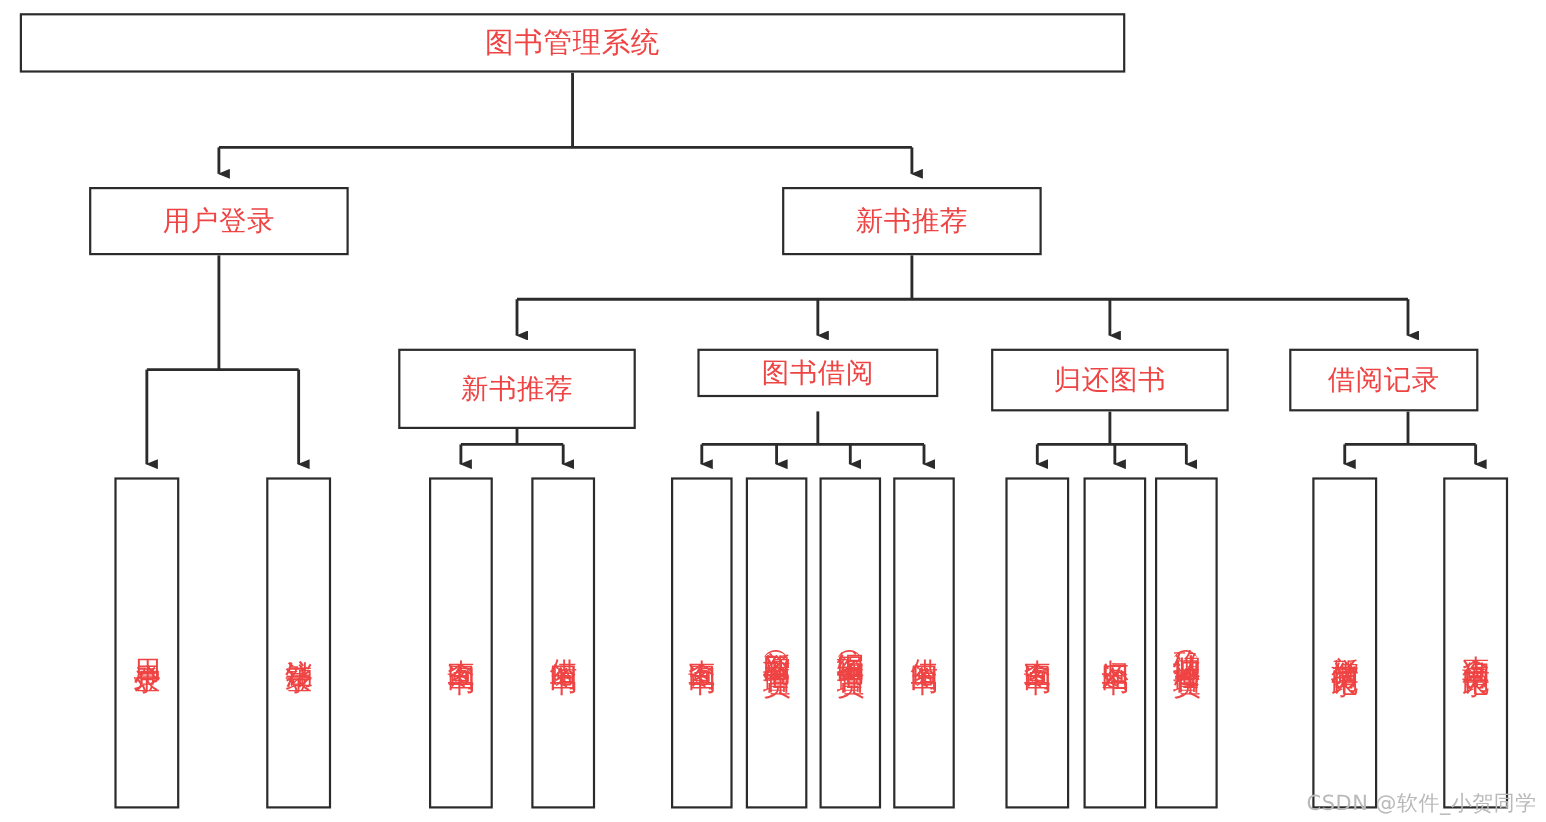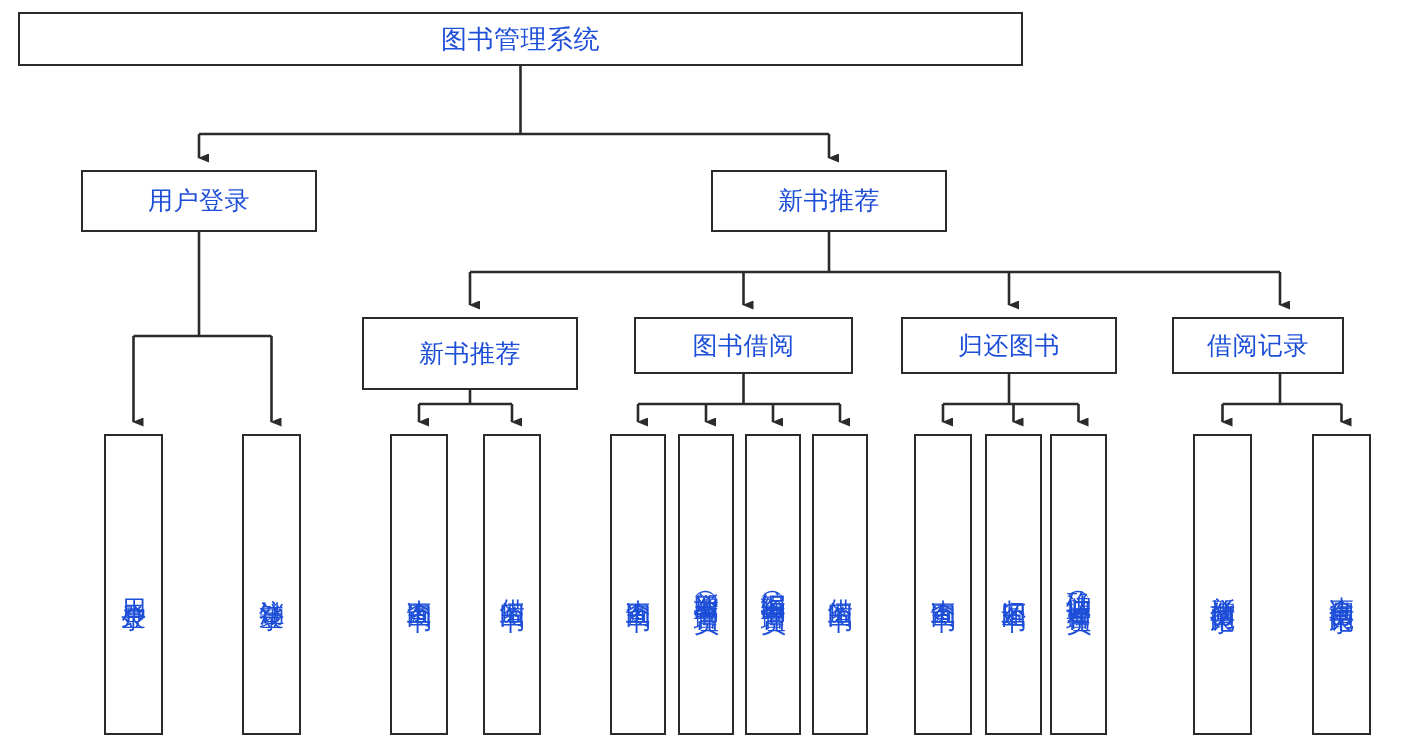--- a/index.html
+++ b/index.html
@@ -26,21 +26,21 @@
     pointer-events: none;
   }
   .node {
     position: absolute;
     box-sizing: border-box;
     background: #ffffff;
     border: 2.5px solid #2b2b2b;
     display: flex;
     align-items: center;
     justify-content: center;
-    color: #1d4ed8;
+    color: #ef4444;
   }
   .node .lbl {
     display: block;
     text-align: center;
     line-height: 1.18;
     white-space: nowrap;
   }
   .node.horiz .lbl {
     font-size: 25px;
     letter-spacing: 0.5px;
@@ -123,21 +123,21 @@
       </div>
       <div class="node horiz" style="left: 81px; top: 170px; width: 236px; height: 62px;">
         <span class="lbl">用户登录</span>
       </div>
       <div class="node horiz" style="left: 711px; top: 170px; width: 236px; height: 62px;">
         <span class="lbl">新书推荐</span>
       </div>
       <div class="node horiz" style="left: 362px; top: 317px; width: 216px; height: 73px;">
         <span class="lbl">新书推荐</span>
       </div>
-      <div class="node horiz" style="left: 634px; top: 317px; width: 219px; height: 57px;">
+      <div class="node horiz" style="left: 634px; top: 317px; width: 219px; height: 44px;">
         <span class="lbl">图书借阅</span>
       </div>
       <div class="node horiz" style="left: 901px; top: 317px; width: 216px; height: 57px;">
         <span class="lbl">归还图书</span>
       </div>
       <div class="node horiz" style="left: 1172px; top: 317px; width: 172px; height: 57px;">
         <span class="lbl">借阅记录</span>
       </div>
       <div class="node vert" style="left: 104px; top: 434px; width: 59px; height: 301px;">
         <span class="lbl">用户登录</span>
@@ -172,13 +172,14 @@
       <div class="node vert" style="left: 1050px; top: 434px; width: 57px; height: 301px;">
         <span class="lbl">确认归还（管理员）</span>
       </div>
       <div class="node vert" style="left: 1193px; top: 434px; width: 59px; height: 301px;">
         <span class="lbl">新增借阅记录</span>
       </div>
       <div class="node vert" style="left: 1312px; top: 434px; width: 59px; height: 301px;">
         <span class="lbl">查询借阅记录</span>
       </div>
     </div>
+  <div class="watermark">CSDN @软件_小贺同学</div>
 </div>
 
 </body></html>

